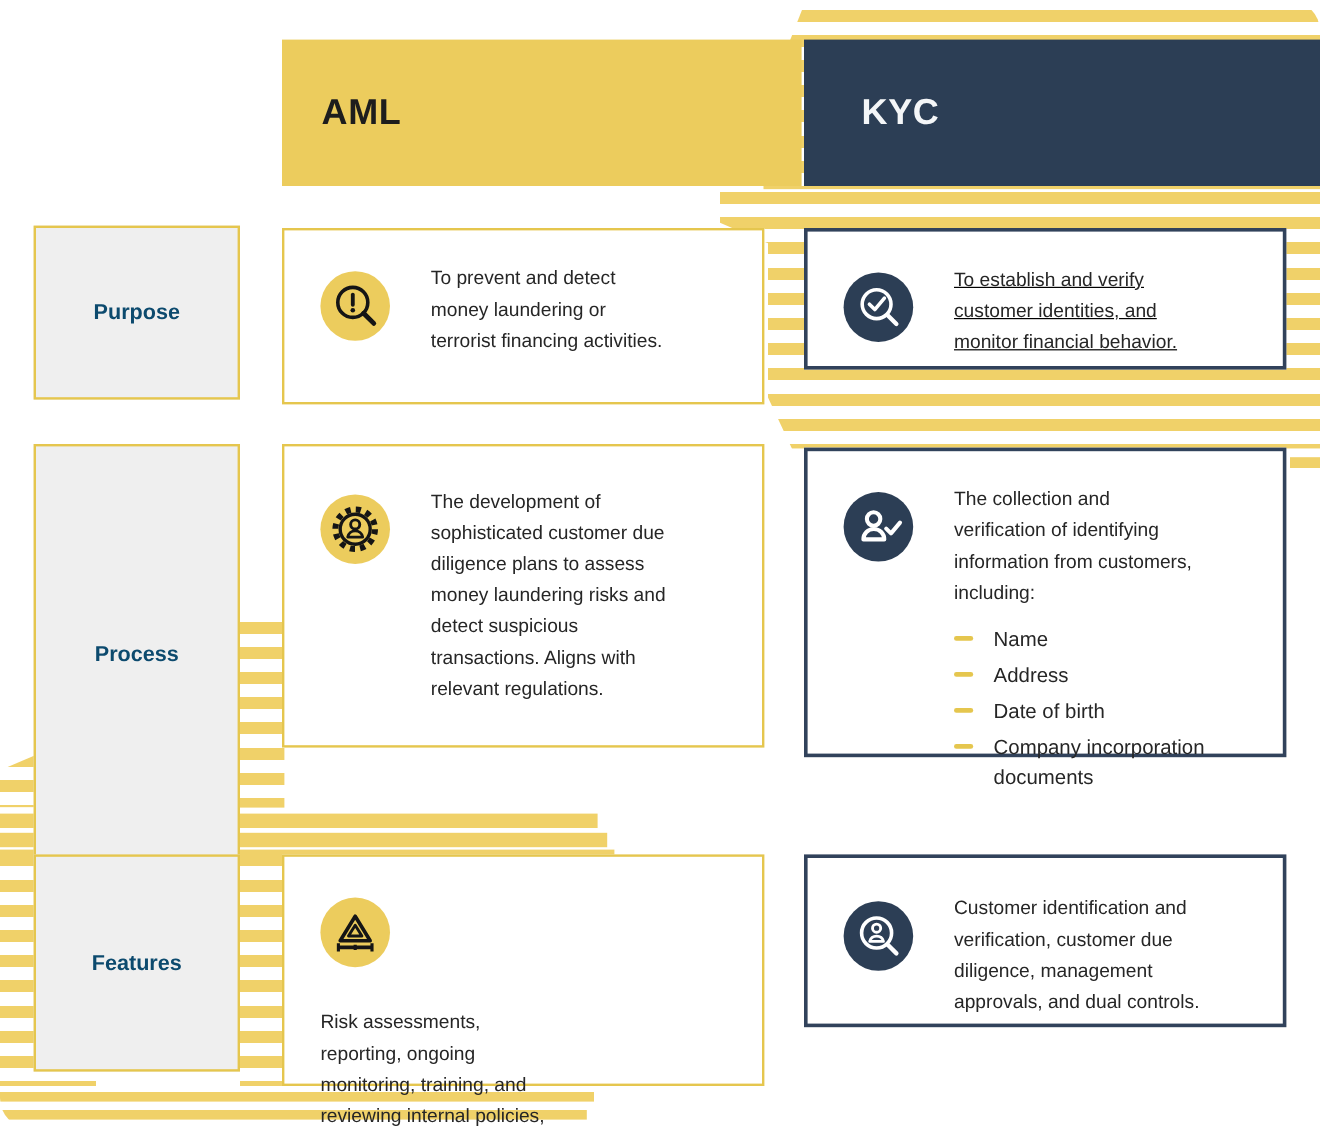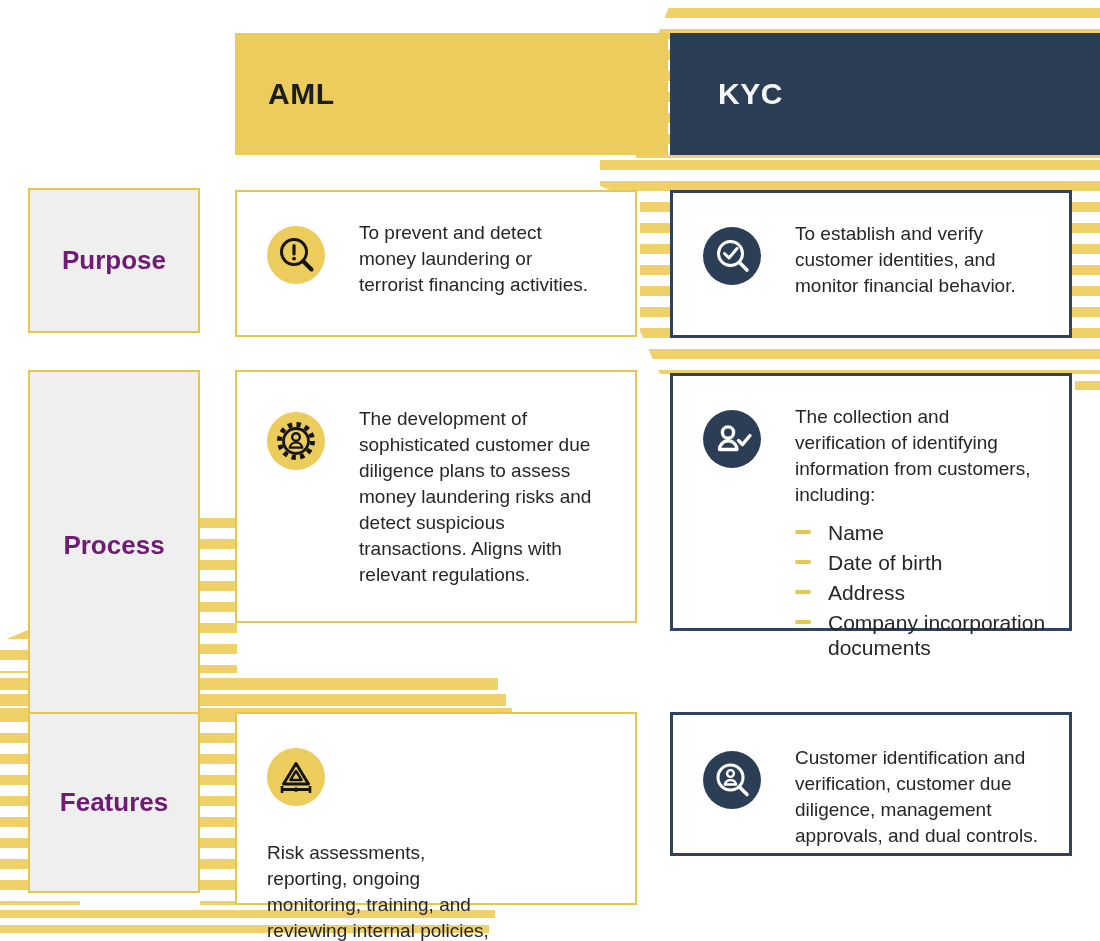--- a/index.html
+++ b/index.html
@@ -8,20 +8,21 @@
     --border-yellow:#E5C64E;
     --navy:#2C3E55;
     --navy-border:#31425B;
     --label-bg:#EFEFEF;
     --text:#262626;
   }
   html,body{margin:0;padding:0;background:#fff;}
   #stage{
     position:relative;width:1100px;height:941px;background:#ffffff;overflow:hidden;
     font-family:"Liberation Sans", sans-serif;
+    border-radius:26px;
   }
   
   .stripes{
     position:absolute;z-index:0;
     background:repeating-linear-gradient(to bottom, var(--stripe-yellow) 0 10px, transparent 10px 21px);
   }
   .bar{position:absolute;z-index:0;background:var(--stripe-yellow);}
   #st-top-right{left:636px;top:8px;width:464px;height:150px;
     clip-path:polygon(7% 0,100% 0,100% 100%,0 100%,0 55%);}
   #st-purpose-right{left:600px;top:160px;width:500px;height:214px;
@@ -41,51 +42,51 @@
   
   .hdr{position:absolute;top:33px;height:122px;width:400px;z-index:2;
     display:flex;align-items:center;font-weight:bold;font-size:30px;letter-spacing:.5px;}
   #hdr-aml{left:235px;background:var(--yellow);color:#1d1d1d;padding-left:33px;}
   #hdr-kyc{left:670px;background:var(--navy);color:#F4F6F8;padding-left:48px;}
 
   
   .rowlabel{position:absolute;left:28px;width:172px;z-index:2;box-sizing:border-box;
     background:var(--label-bg);border:2px solid var(--border-yellow);
     display:flex;align-items:center;justify-content:center;
-    font-size:26px;font-weight:bold;color:#701a75;}
+    font-size:18px;font-weight:bold;color:#0c4a6e;}
   #lbl-purpose{top:188px;height:145px;}
   #lbl-process{top:370px;height:350px;}
   #lbl-features{top:712px;height:181px;}
 
   
   .cell{position:absolute;background:#fff;box-sizing:border-box;z-index:2;}
   .cell.aml{left:235px;width:402px;border:2px solid var(--border-yellow);}
   .cell.kyc{left:670px;width:402px;border:3px solid var(--navy-border);}
   #cell-purpose-aml{top:190px;height:147px;}
-  #cell-purpose-kyc{top:190px;height:148px;}
+  #cell-purpose-kyc{top:190px;height:118px;text-decoration:underline;}
   #cell-process-aml{top:370px;height:253px;}
   #cell-process-kyc{top:373px;height:258px;}
   #cell-features-aml{top:712px;height:193px;}
   #cell-features-kyc{top:712px;height:144px;}
 
   .cell-inner{display:flex;align-items:flex-start;gap:34px;padding:34px 22px 16px 30px;}
   .r-purpose .cell-inner{padding-top:28px;}
   .icon{width:58px;height:58px;border-radius:50%;flex:0 0 58px;margin-top:6px;
     display:flex;align-items:center;justify-content:center;}
   .icon.y{background:var(--yellow);color:#151515;}
   .icon.n{background:var(--navy);color:#ffffff;}
   .icon svg{display:block;width:58px;height:58px;}
-  .txt{font-size:19px;line-height:26px;color:var(--text);white-space:pre-line;}
+  .txt{font-size:16px;line-height:26px;color:var(--text);white-space:pre-line;}
 
   
   .bullets{margin-top:12px;}
   .bullet{display:flex;align-items:flex-start;margin-bottom:5px;}
   .dash{flex:0 0 16px;width:16px;height:4px;border-radius:2px;background:var(--border-yellow);
     margin-top:10px;margin-right:17px;}
-  .bullet .txt{font-size:21px;line-height:25px;}
+  .bullet .txt{font-size:17px;line-height:25px;}
 </style>
 </head>
 <body>
 
 <div id="stage">
 
   <div class="stripes" id="st-top-right"></div>
   <div class="stripes" id="st-purpose-right"></div>
   <div class="bar" id="st-process-right-frag"></div>
   <div class="stripes" id="st-process-left"></div>
@@ -180,25 +181,25 @@
 verification of identifying
 information from customers,
 including:</div>
         <div class="bullets">
           <div class="bullet">
             <span class="dash"></span>
             <span class="txt">Name</span>
           </div>
           <div class="bullet">
             <span class="dash"></span>
+            <span class="txt">Address</span>
+          </div>
+          <div class="bullet">
+            <span class="dash"></span>
             <span class="txt">Date of birth</span>
-          </div>
-          <div class="bullet">
-            <span class="dash"></span>
-            <span class="txt">Address</span>
           </div>
           <div class="bullet">
             <span class="dash"></span>
             <span class="txt">Company incorporation
 documents</span>
           </div>
         </div>
       </div>
     </div>
   </div>

